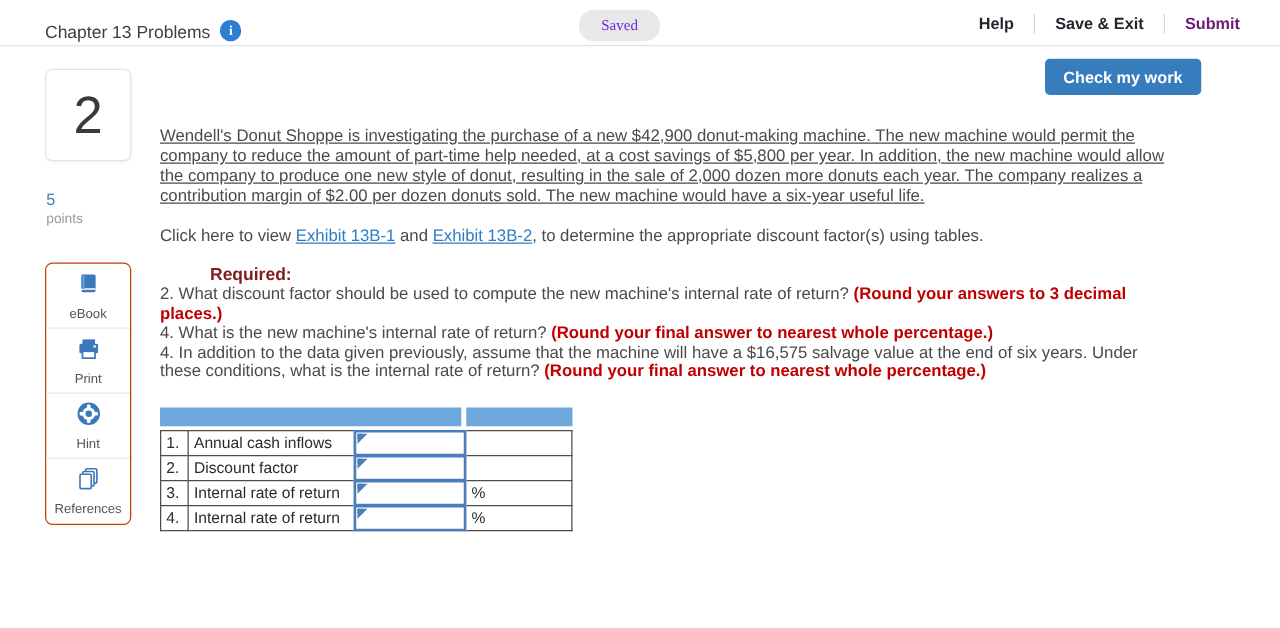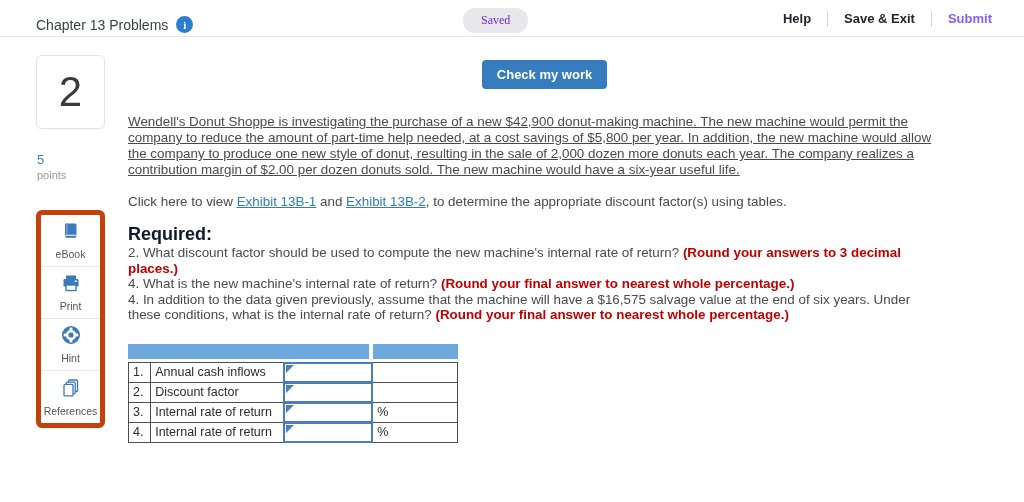--- a/index.html
+++ b/index.html
@@ -14,50 +14,50 @@
   .topbar-title { font-size:14px; color:#3c4043; }
   .info-icon { width:17px; height:17px; border-radius:50%; background:#2d7dd2;
     color:#fff; font-size:11px; font-weight:bold; display:flex; align-items:center;
     justify-content:center; font-family:"Liberation Serif", serif; cursor:pointer; }
   .saved-pill { position:absolute; left:463px; top:8px; padding:5px 18px;
     background:#e8e8ea; border-radius:12px; font-size:12px; color:#6d28d9;font-family:Liberation Serif, serif; }
   .topbar-actions { position:absolute; right:32px; top:0; height:37px;
     display:flex; align-items:center; }
   .topbar-link { font-size:13px; font-weight:bold; color:#23262d; padding:0 16px;
     cursor:pointer; text-decoration:none; }
-  .topbar-link.submit { color:#8b5cf6; padding-right:0; }
+  .topbar-link.submit { color:#701a75; padding-right:0; }
   .topbar-sep { width:1px; height:16px; background:#d8d8d8; }
 
   
   .qnum-card { position:absolute; left:36px; top:55px; width:69px; height:74px;
     background:#fff; border:1px solid #e4e4e4; border-radius:6px;
     box-shadow:0 1px 2px rgba(0,0,0,0.04); display:flex; align-items:center;
     justify-content:center; font-size:42px; color:#3a3a3a; cursor:pointer; }
   .points-wrap { position:absolute; left:37px; top:152px; }
   .points-value { font-size:13px; color:#4a7ebb; }
   .points-label { font-size:11px; color:#9a9a9a; margin-top:2px; }
   .tools-card { position:absolute; left:36px; top:210px; width:69px;
-    background:#fff; border:5px solid #c2410c; border-radius:6px;
+    background:#fff; border:1px solid #c2410c; border-radius:6px;
     box-shadow:0 1px 2px rgba(0,0,0,0.04); overflow:hidden; }
   .tool-item { height:52px; display:flex; flex-direction:column; align-items:center;
     justify-content:center; gap:3px; border-bottom:1px solid #e7e7e7; cursor:pointer; }
   .tool-item:last-child { border-bottom:none; }
   .tool-label { font-size:10.5px; color:#555; }
 
   
   .main { position:absolute; left:128px; top:37px; width:833px; }
-  .check-row { display:flex; justify-content:center; margin-top:23px; }
+  .check-row { display:flex; justify-content:flex-end; margin-top:10px; }
   .check-btn { background:#377dbe; color:#fff; border:none; border-radius:4px;
     font-size:13px; font-weight:bold; padding:7px 15px; cursor:pointer;
     font-family:"Liberation Sans", sans-serif; }
   .problem-text { margin-top:25px; width:812px; font-size:13.4px; line-height:16px;
     color:#4a4a4a;text-decoration:underline; }
   .exhibit-line { margin-top:16px; font-size:13.4px; color:#4a4a4a; }
   .exhibit-link { color:#2f7cc4; text-decoration:underline; cursor:pointer; }
-  .required-label { margin-top:15px; font-size:18px; font-weight:bold; color:#0f172a; }
+  .required-label { margin-top:15px; font-size:14px; font-weight:bold; color:#7f1d1d;margin-left:40px; }
   .req-list { width:812px; font-size:13.4px; line-height:15.5px; color:#4a4a4a; }
   .req-note { color:#c00000; font-weight:bold; }
 
   
   .atable { margin-top:21px; width:330px; }
   .atable-head { display:flex; gap:4px; margin-bottom:3px; }
   .athead-cell { height:15px; background:#6fa8dc; }
   .athead-cell.left { width:241px; }
   .athead-cell.right { flex:1; }
   table.abody { border-collapse:collapse; width:330px; }

